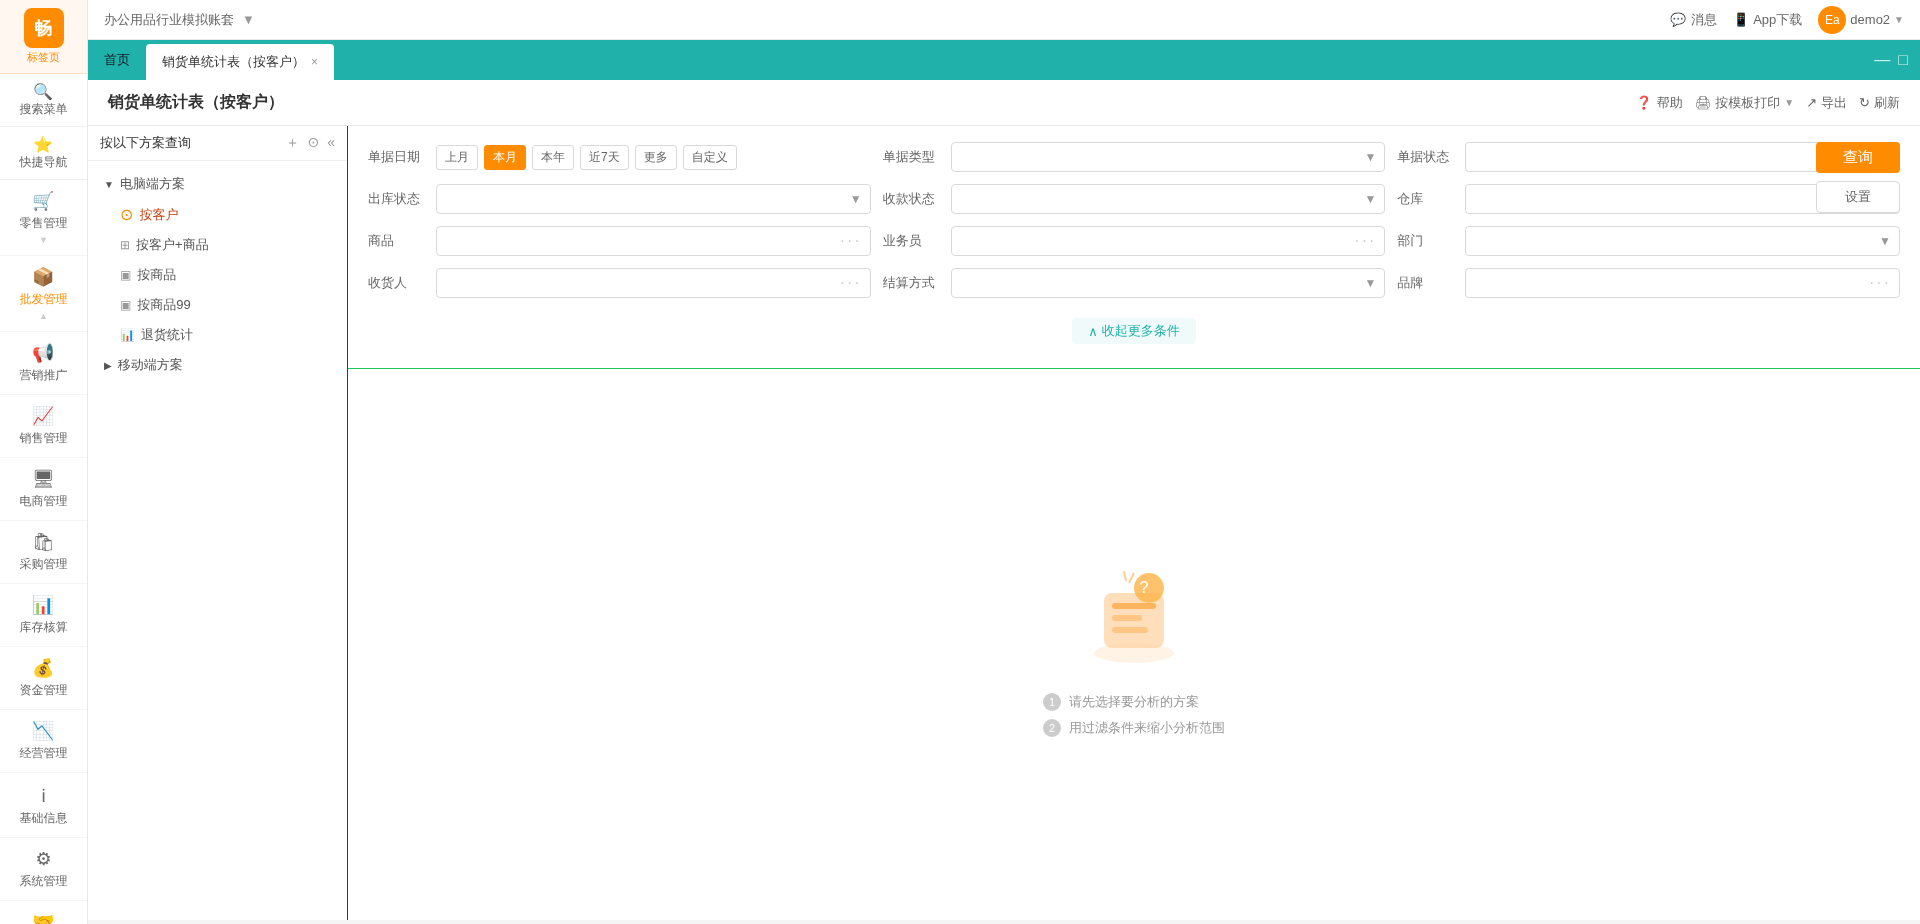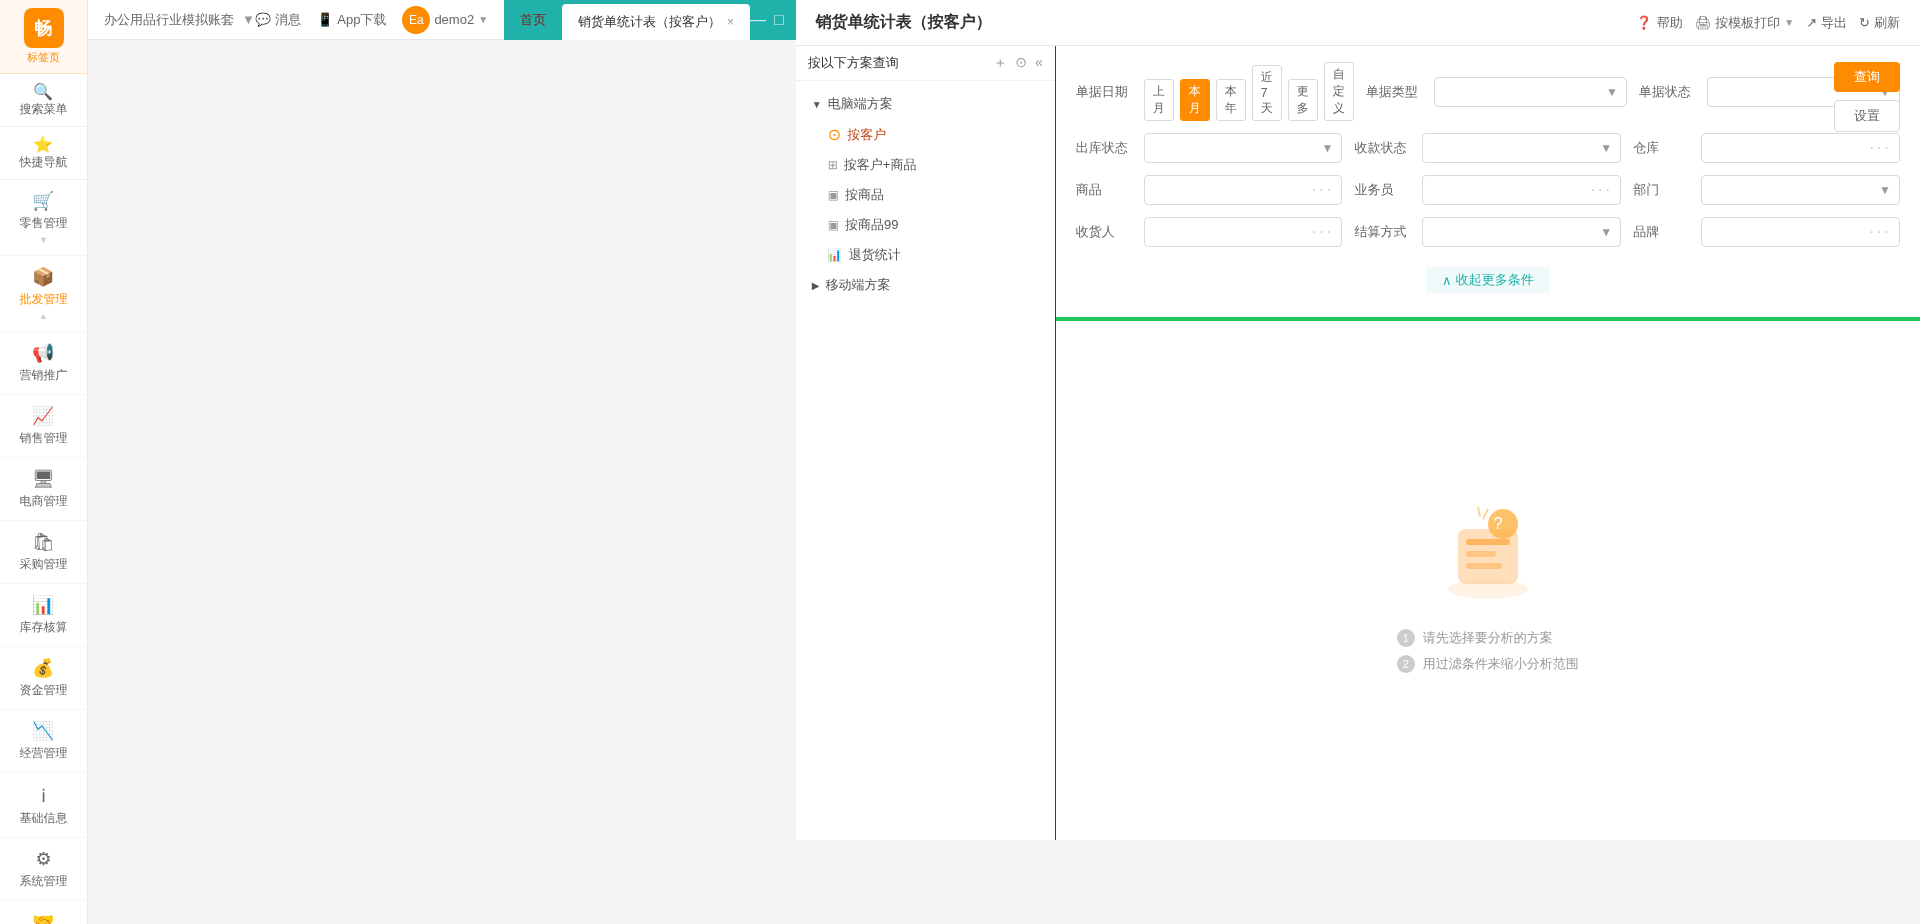--- a/index.html
+++ b/index.html
@@ -11,34 +11,34 @@
     .logo-icon { width: 40px; height: 40px; background: #ff8c00; border-radius: 8px; display: flex; align-items: center; justify-content: center; color: #fff; font-size: 18px; font-weight: bold; margin-bottom: 2px; }
     .logo-label { font-size: 11px; color: #ff8c00; }
     .sidebar-search { width: 100%; padding: 8px 6px; text-align: center; font-size: 12px; color: #666; cursor: pointer; border-bottom: 1px solid #f0f0f0; }
     .sidebar-nav { width: 100%; padding: 8px 6px; text-align: center; font-size: 12px; color: #666; cursor: pointer; border-bottom: 1px solid #f0f0f0; }
     .sidebar-menu { width: 100%; flex: 1; overflow-y: auto; }
     .sidebar-item { width: 100%; padding: 10px 4px; text-align: center; font-size: 12px; color: #666; cursor: pointer; display: flex; flex-direction: column; align-items: center; gap: 3px; border-bottom: 1px solid #f5f5f5; }
     .sidebar-item .icon { font-size: 18px; }
     .sidebar-item.active { color: #ff8c00; }
 
     
-    .main { flex: 1; display: flex; flex-direction: row; overflow: hidden; }
+    .main { flex: 1; display: flex; flex-direction: column; overflow: hidden; }
 
     
     .top-header { height: 40px; background: #fff; border-bottom: 1px solid #e8e8e8; display: flex; align-items: center; justify-content: space-between; padding: 0 16px; flex-shrink: 0; }
     .header-left { display: flex; align-items: center; gap: 8px; font-size: 13px; color: #666; }
     .header-right { display: flex; align-items: center; gap: 16px; font-size: 13px; color: #666; }
     .header-right-item { display: flex; align-items: center; gap: 4px; cursor: pointer; }
     .avatar { width: 28px; height: 28px; border-radius: 50%; background: #ff8c00; display: flex; align-items: center; justify-content: center; color: #fff; font-size: 12px; }
     .dropdown-arrow { font-size: 10px; color: #999; }
 
     
     .tab-bar { height: 40px; background: #20b2aa; display: flex; align-items: center; padding: 0 0; flex-shrink: 0; }
     .tab { padding: 0 16px; height: 40px; display: flex; align-items: center; gap: 6px; cursor: pointer; font-size: 13px; color: rgba(255,255,255,0.8); }
-    .tab.home { color: #7f1d1d; }
+    .tab.home { color: #0f172a; }
     .tab.active { background: #fff; color: #333; border-radius: 4px 4px 0 0; margin-top: 4px; height: 36px; }
     .tab-close { font-size: 12px; color: #999; cursor: pointer; }
     .tab-bar-actions { margin-left: auto; display: flex; align-items: center; gap: 8px; padding-right: 12px; color: rgba(255,255,255,0.8); font-size: 16px; cursor: pointer; }
 
     
     .page-content { flex: 1; background: #f5f5f5; overflow-y: auto; }
     .page-header { background: #fff; padding: 12px 20px; display: flex; align-items: center; justify-content: space-between; border-bottom: 1px solid #e8e8e8; }
     .page-title { font-size: 16px; font-weight: bold; color: #333; }
     .page-actions { display: flex; align-items: center; gap: 12px; font-size: 13px; color: #666; }
     .page-action-item { display: flex; align-items: center; gap: 4px; cursor: pointer; }
@@ -51,21 +51,21 @@
     .left-panel-icons { display: flex; gap: 8px; }
     .left-panel-icon { cursor: pointer; color: #999; font-size: 14px; }
     .tree-section { padding: 8px 0; }
     .tree-item { padding: 6px 12px 6px 16px; cursor: pointer; display: flex; align-items: center; gap: 6px; font-size: 13px; color: #555; }
     .tree-sub-item { padding: 6px 12px 6px 32px; cursor: pointer; display: flex; align-items: center; gap: 6px; font-size: 13px; color: #555; }
     .tree-sub-item.active { color: #ff8c00; }
     .tree-sub-item .item-icon { font-size: 12px; color: #999; }
 
     
     .right-panel { flex: 1; background: #fff; display: flex; flex-direction: column; }
-    .filter-area { padding: 16px 20px; border-bottom: 4px solid #22c55e; }
+    .filter-area { padding: 16px 20px; border-bottom: 1px solid #22c55e; }
     .filter-row { display: grid; grid-template-columns: 1fr 1fr 1fr; gap: 12px; margin-bottom: 12px; align-items: center; }
     .filter-item { display: flex; align-items: center; gap: 8px; }
     .filter-label { font-size: 13px; color: #666; white-space: nowrap; min-width: 60px; }
     .filter-control { flex: 1; border: 1px solid #d9d9d9; border-radius: 4px; padding: 5px 8px; font-size: 13px; display: flex; align-items: center; justify-content: space-between; cursor: pointer; min-height: 30px; }
     .filter-control .arrow { color: #999; font-size: 12px; }
     .filter-control .dots { color: #ccc; font-size: 16px; letter-spacing: 2px; }
     .date-range-bar { display: flex; align-items: flex-end; gap: 6px; flex: 1; }
     .date-btn { padding: 3px 8px; border: 1px solid #d9d9d9; border-radius: 3px; cursor: pointer; font-size: 12px; color: #666; }
     .date-btn.active { background: #ff8c00; color: #fff; border-color: #ff8c00; }
 
@@ -397,18 +397,18 @@
             </div>
             <div class="empty-hint">
               <div class="hint-num">2</div>
               <span>用过滤条件来缩小分析范围</span>
             </div>
           </div>
         </div>
       </div>
 
       <div style="position:absolute; right:20px; top:16px; display:flex; flex-direction:column; gap:8px; z-index:10;">
-        <button class="btn-query" style="background:#ff8c00;color:#fff;border:none;padding:6px 20px;border-radius:4px;cursor:pointer;font-size:13px;">查询</button>
+        <button class="btn-query" style="background:#ff8c00;color:#fff;border:none;padding:6px 27px;border-radius:4px;cursor:pointer;font-size:15px;">查询</button>
         <button class="btn-settings" style="background:#fff;color:#666;border:1px solid #d9d9d9;padding:6px 16px;border-radius:4px;cursor:pointer;font-size:13px;">设置</button>
       </div>
     </div>
   </div>
 </div>
 
 </body></html>

